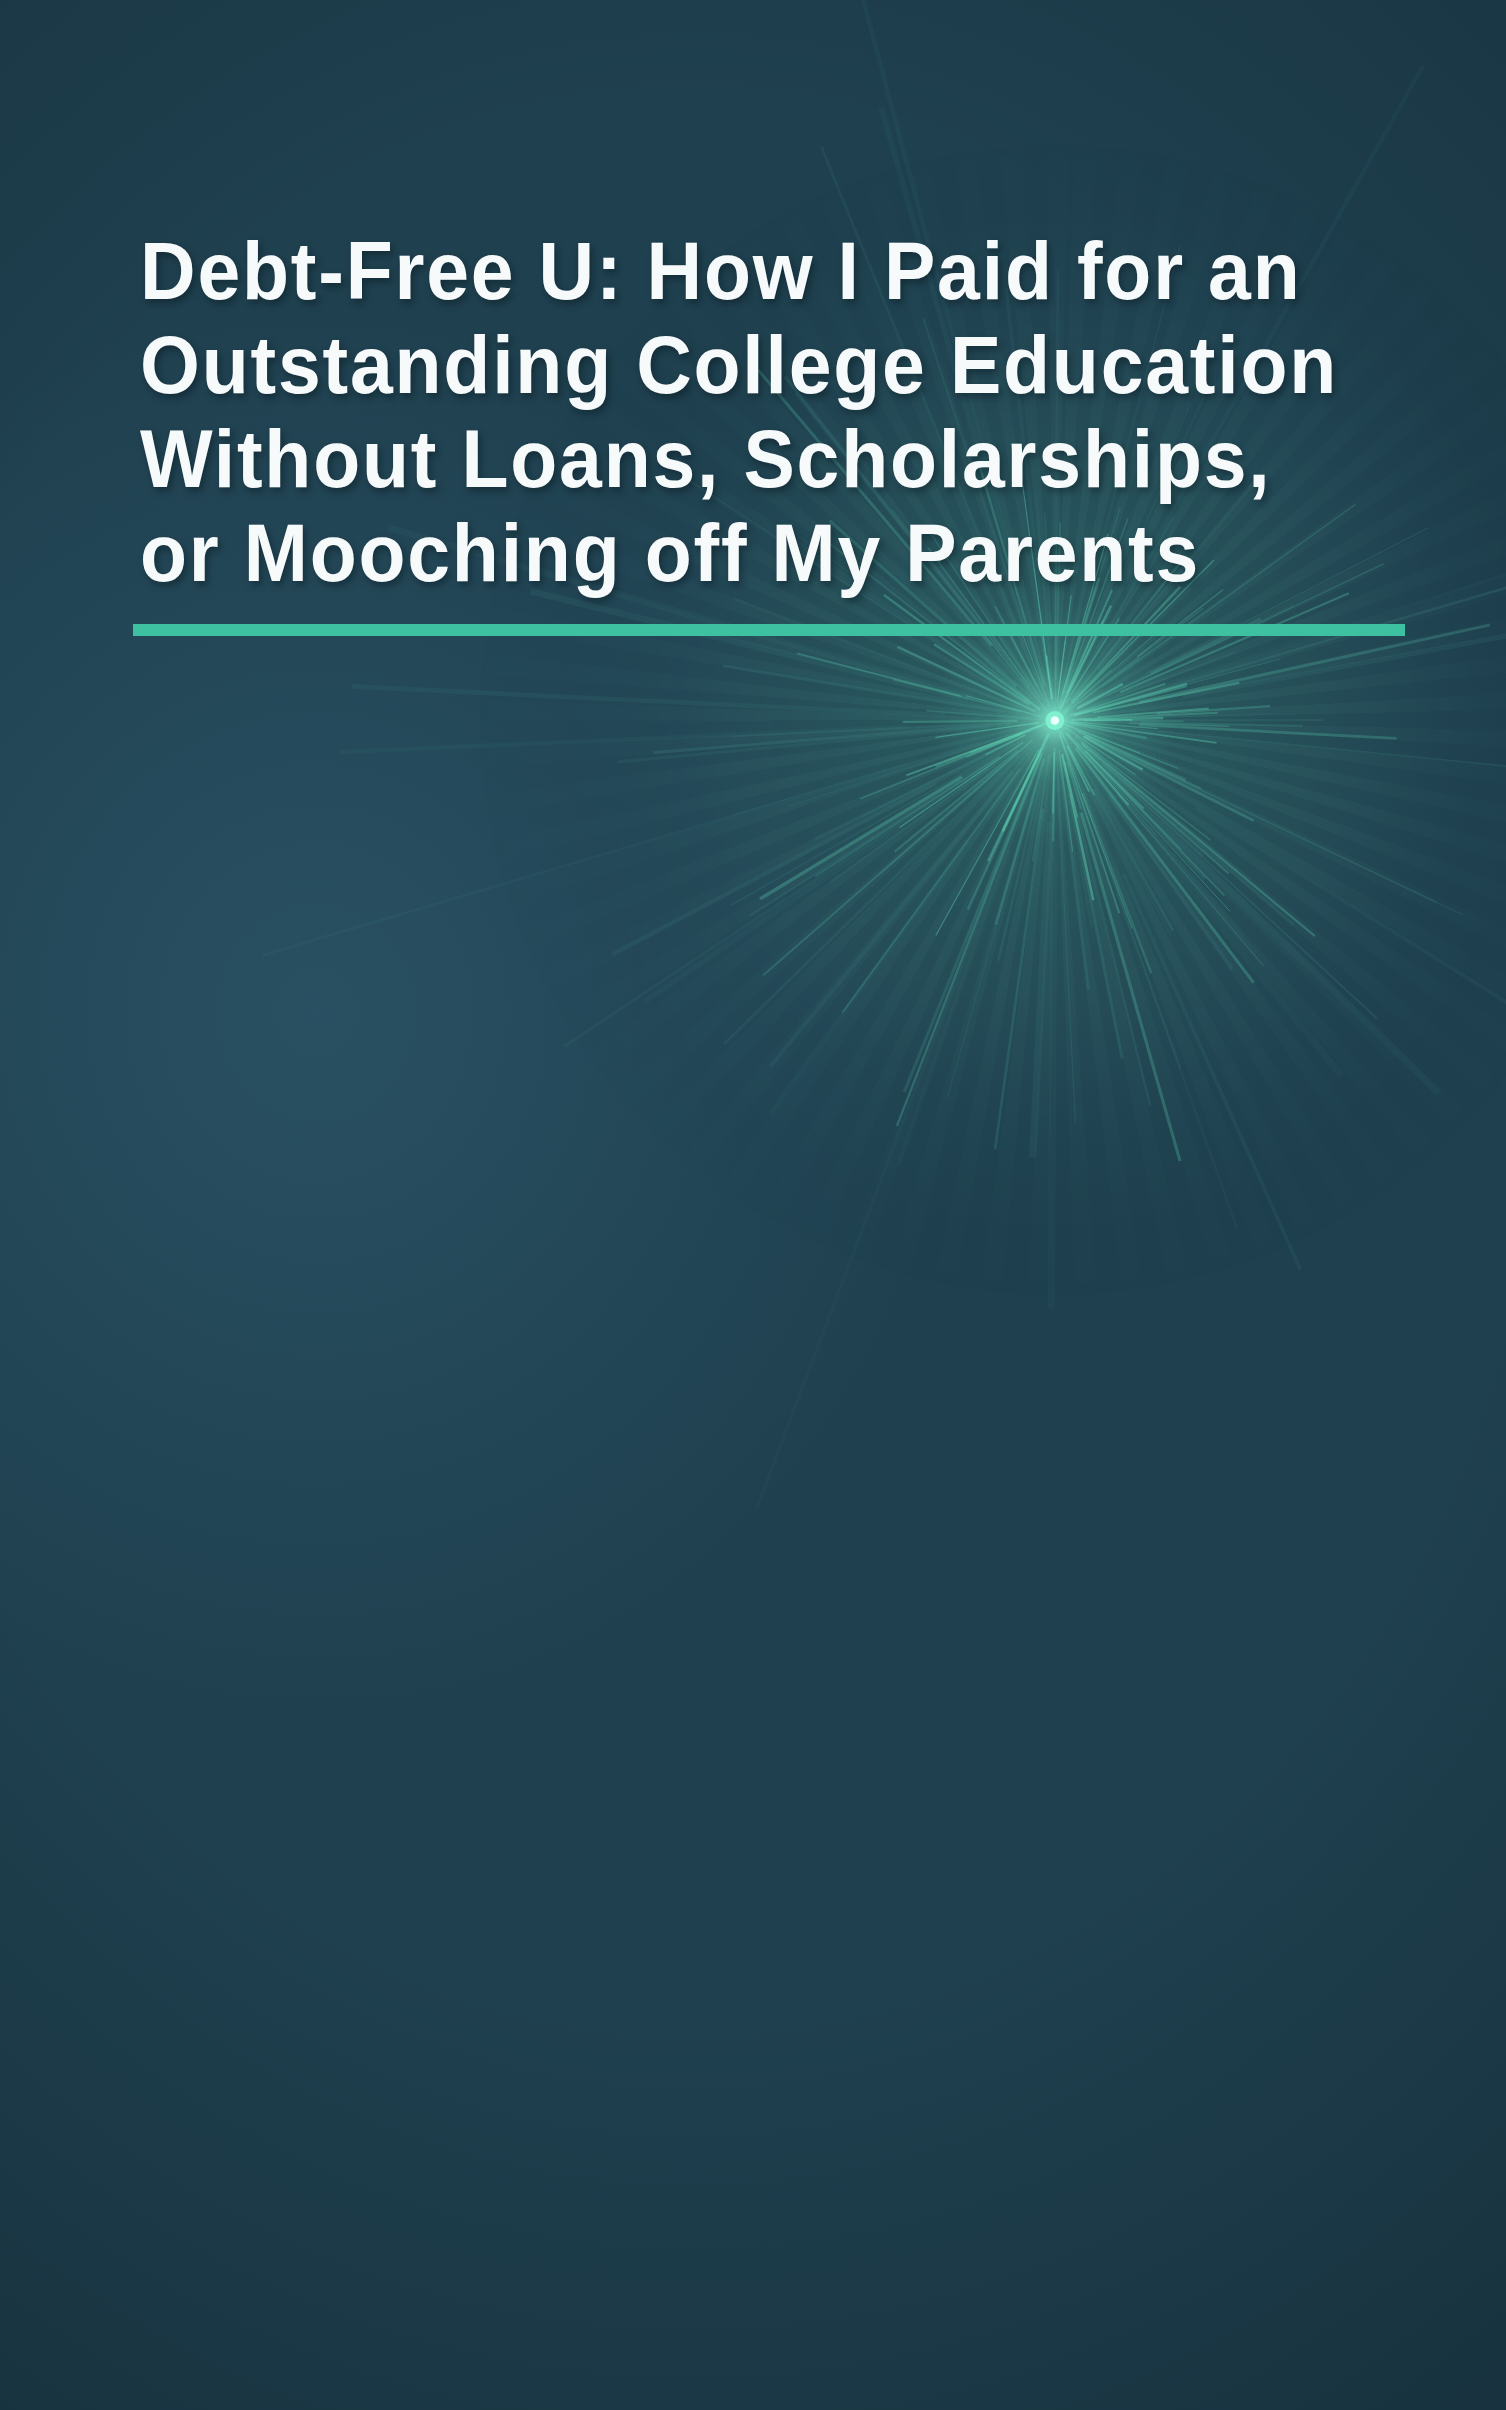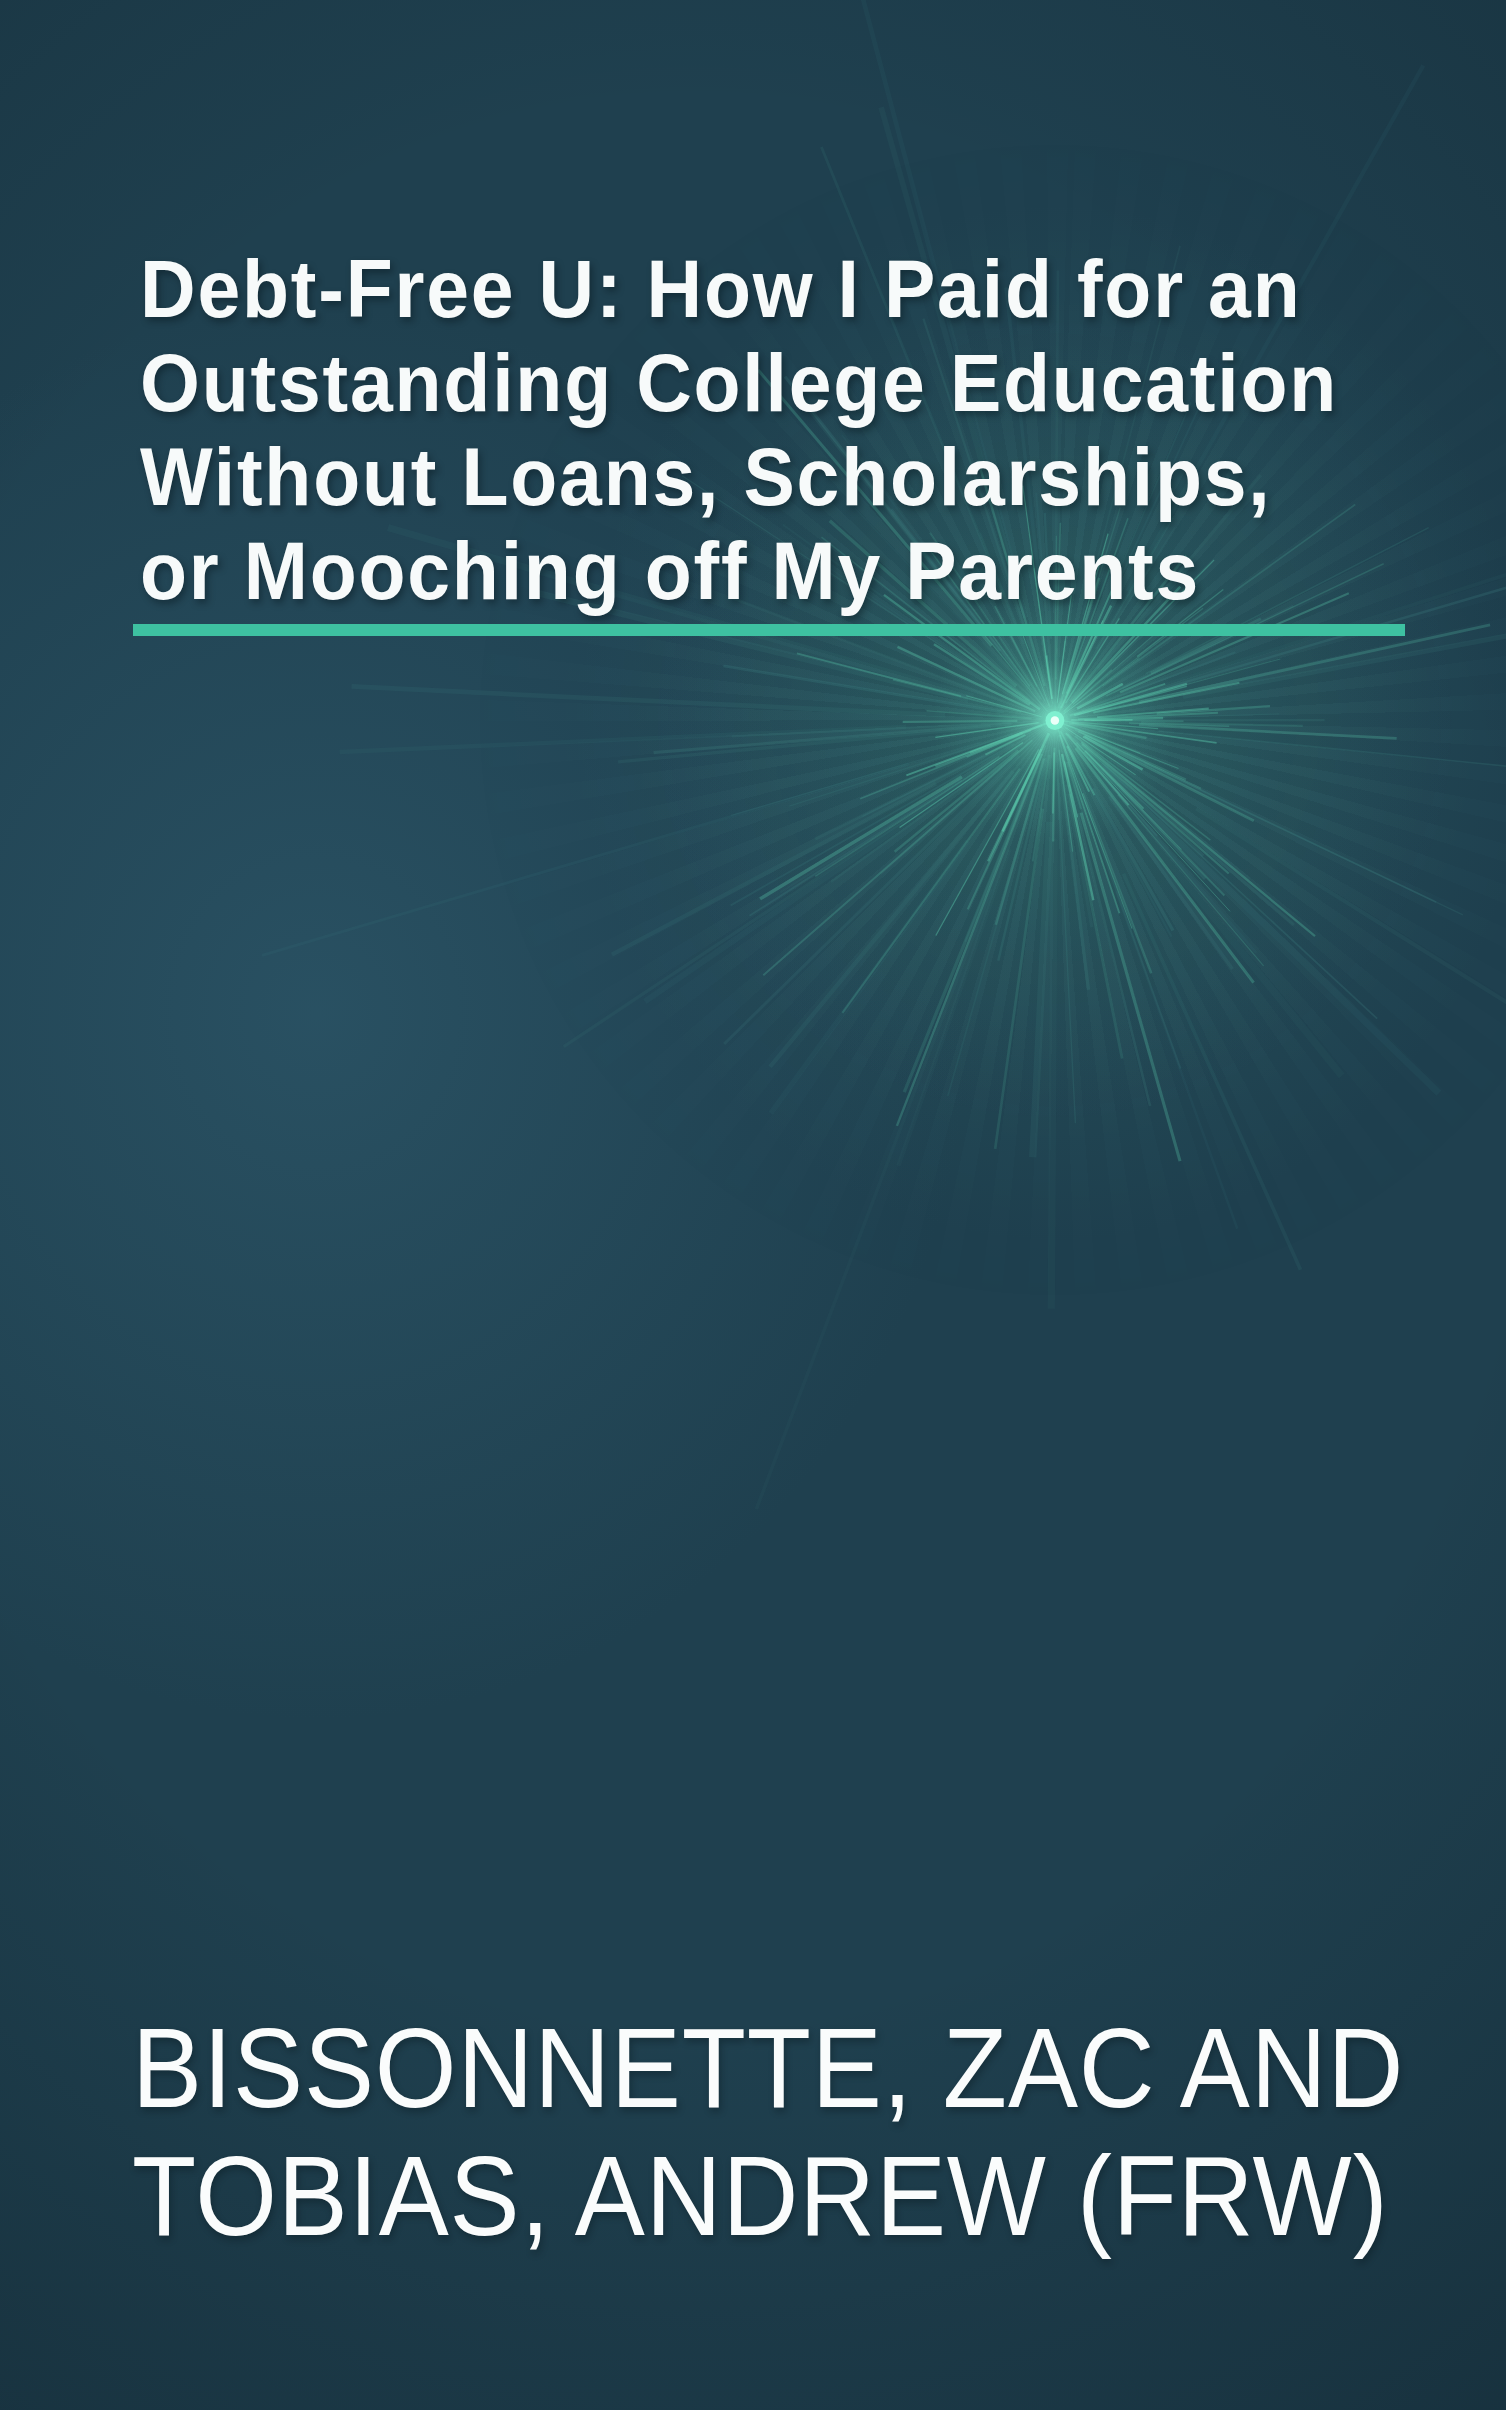--- a/index.html
+++ b/index.html
@@ -24,21 +24,21 @@
       rgba(8,26,36,0.055) 2.1deg 4.7deg);
     -webkit-mask-image:radial-gradient(circle at 1055px 720px,
       rgba(0,0,0,0.90) 0px, rgba(0,0,0,0.50) 264px,
       rgba(0,0,0,0.18) 433px, rgba(0,0,0,0) 612px);
     mask-image:radial-gradient(circle at 1055px 720px,
       rgba(0,0,0,0.90) 0px, rgba(0,0,0,0.50) 264px,
       rgba(0,0,0,0.18) 433px, rgba(0,0,0,0) 612px);
   }
   .rays{position:absolute;left:0;top:0;width:1507px;height:2411px;}
   .title-block{
-    position:absolute;left:140px;top:242px;width:1318px;
+    position:absolute;left:140px;top:224px;width:1318px;
     color:var(--title-text,#F7FAFA);
     font-size:81px;line-height:94px;font-weight:bold;
     letter-spacing:1.9px;white-space:nowrap;
     text-shadow:2.8px 3.8px 7.5px rgba(0,12,18,0.38);
   }
   .title-line{transform:scaleX(0.95);transform-origin:left center;}
   .rule{
     position:absolute;left:133px;top:624px;width:1272px;height:12.2px;
     background:var(--accent,#3EC1A1);
   }
@@ -285,18 +285,14 @@
 
   <div class="title-block">
     <div class="title-line">Debt-Free U: How I Paid for an</div>
     <div class="title-line">Outstanding College Education</div>
     <div class="title-line">Without Loans, Scholarships,</div>
     <div class="title-line">or Mooching off My Parents</div>
   </div>
 
   <div class="rule"></div>
 
-  <div class="author-block">
-    <div class="author-line">BISSONNETTE, ZAC AND</div>
-    <div class="author-line">TOBIAS, ANDREW (FRW)</div>
-  </div>
 </div>
 
 
 </body></html>

